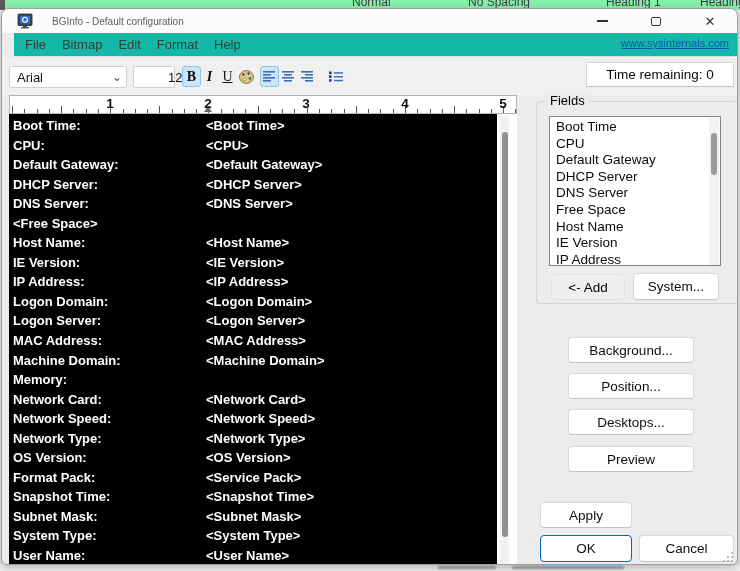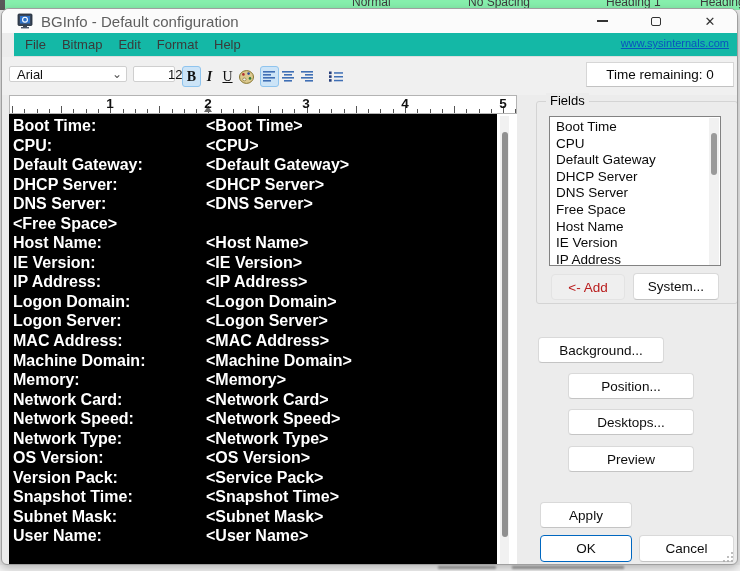--- a/index.html
+++ b/index.html
@@ -25,40 +25,40 @@
 
   
   .window { position:absolute; left:1px; top:8px; width:737px; height:557px;
     background:#ececec; border:1px solid #9f9f9f; border-radius:8px 8px 6px 6px;
     box-shadow:0 3px 8px rgba(0,0,0,.25); overflow:hidden; }
 
   
   .titlebar { position:absolute; left:0; top:0; width:100%; height:24px;
     background:#fbfbfb; display:flex; align-items:center; }
   .titlebar .appicon { margin-left:15px; width:16px; height:16px; flex:0 0 auto; }
-  .titlebar .title { margin-left:8px; font-size:15px; color:#5f5f5f; }
+  .titlebar .title { margin-left:19px; font-size:10px; color:#5f5f5f; }
   .win-controls { margin-left:auto; display:flex; align-items:center; gap:32px;
     padding-right:16px; height:100%; }
   .wc { width:22px; height:20px; display:flex; align-items:center; justify-content:center;
     color:#333; font-size:13px; }
   .glyph-min { width:11px; height:1.4px; background:#333; display:block; }
   .glyph-max { width:10px; height:9px; border:1.3px solid #333; border-radius:2px; display:block; }
 
   
   .menubar { position:absolute; left:12px; top:24px; width:100%; height:24px;
     background:#14b8a6; border-bottom:1px solid #dedede;
     display:flex; align-items:center; padding-left:3px; }
   .menu-item { padding:0 8px; font-size:13px; color:#3a3a3a; }
   .sys-link { margin-left:auto; margin-right:8px; font-size:11px;
     color:var(--link,#0a53be); text-decoration:underline; }
 
   
   .toolbar { position:absolute; left:0; top:48px; width:100%; height:38px;
     background:#f0f0f0; }
-  .combo { position:absolute; height:16px; background:#fff; border:1px solid #cfcfcf;
+  .combo { position:absolute; height:22px; background:#fff; border:1px solid #cfcfcf;
     border-radius:2px; font-size:13px; color:#111; display:flex; align-items:center;
     padding:0 4px 0 7px; }
   .combo .chev { margin-left:auto; font-size:12px; color:#555; line-height:8px; }
   .combo-font { left:7px; top:9px; width:118px; }
   .combo-size { left:131px; top:9px; width:42px;padding-left:34px; }
   .tbtn { position:absolute; top:9px; width:19px; height:21px; border-radius:3px;
     display:flex; align-items:center; justify-content:center;
     font-family:"Liberation Serif", serif; font-size:14px; color:#101010; }
   .tbtn.toggled { background:var(--toggle_bg,#cce4f7); border:1px solid #8fc4ee; }
   .btn-bold { left:180px; font-weight:bold; }
@@ -91,21 +91,21 @@
   .tab-marker { position:absolute; left:194px; bottom:1px; width:0; height:0;
     border-left:4px solid transparent; border-right:4px solid transparent;
     border-bottom:6px solid #6a6a6a; }
 
   
   .editor { position:absolute; left:7px; top:105px; width:508px; height:452px;
     background:#fff; overflow:hidden; }
   .bitmap { position:absolute; left:0; top:0; width:488px; height:452px;
     background:var(--editor_bg,#000); padding:2px 0 0 4px; overflow:hidden; }
   .erow { display:grid; grid-template-columns:193px 1fr; line-height:19.55px;
-    font-size:16px; font-weight:bold; color:var(--editor_text,#fff); white-space:nowrap; }
+    font-size:13px; font-weight:bold; color:var(--editor_text,#fff); white-space:nowrap; }
   .editor-scroll { position:absolute; left:491px; top:2px; width:9px; height:448px;
     background:#f1f1f1; }
   .editor-scroll .thumb { position:absolute; left:1.5px; top:16px; width:6px; height:405px;
     background:#909090; border-radius:3px; }
 
   
   .groupbox { position:absolute; left:534px; top:92px; width:202px; height:203px;
     border:1px solid #d4d4d4; border-radius:3px; }
   .groupbox .gb-label { position:absolute; left:9px; top:-9px; padding:0 4px;
     background:#ececec; font-size:13px; color:#000; }
@@ -116,23 +116,23 @@
   .list-scroll { position:absolute; right:1px; top:1px; width:10px; height:148px;
     background:#f1f1f1; }
   .list-scroll .thumb { position:absolute; left:2px; top:15px; width:6px; height:42px;
     background:#9a9a9a; border-radius:3px; }
 
   
   .btn { position:absolute; background:#fff; border:1px solid #d9d9d9;
     border-bottom-color:#c4c4c4; border-radius:4px; font-size:13.5px; color:#0d0d0d;
     display:flex; align-items:center; justify-content:center; }
   .btn-add { left:14px; top:172px; width:74px; height:26px;
-    background:#efefef; border-color:#e3e3e3; color:#b91c1c; }
+    background:#efefef; border-color:#e3e3e3; color:#000000; }
   .btn-custom { left:96px; top:171px; width:86px; height:27px; }
-  .btn-background { left:536px; top:328px; width:126px; height:26px; }
+  .btn-background { left:566px; top:328px; width:126px; height:26px; }
   .btn-position { left:566px; top:364px; width:126px; height:26px; }
   .btn-desktops { left:566px; top:400px; width:126px; height:26px; }
   .btn-preview { left:566px; top:437px; width:126px; height:26px; }
   .btn-apply { left:538px; top:493px; width:92px; height:26px; }
   .btn-ok { left:538px; top:526px; width:92px; height:27px;
     border:1.5px solid var(--accent,#0067c0); }
   .btn-cancel { left:637px; top:526px; width:95px; height:27px; }
 
   .grip { position:absolute; left:719px; top:541px; width:14px; height:14px; }
 </style>
@@ -321,21 +321,20 @@
             <span>&lt;MAC Address&gt;</span>
           </div>
 
           <div class="erow">
             <span>Machine Domain:</span>
             <span>&lt;Machine Domain&gt;</span>
           </div>
 
           <div class="erow">
             <span>Memory:</span>
-            <span>&lt;Memory&gt;</span>
           </div>
 
           <div class="erow">
             <span>Network Card:</span>
             <span>&lt;Network Card&gt;</span>
           </div>
 
           <div class="erow">
             <span>Network Speed:</span>
             <span>&lt;Network Speed&gt;</span>
@@ -345,34 +344,38 @@
             <span>Network Type:</span>
             <span>&lt;Network Type&gt;</span>
           </div>
 
           <div class="erow">
             <span>OS Version:</span>
             <span>&lt;OS Version&gt;</span>
           </div>
 
           <div class="erow">
-            <span>Version Pack:</span>
+            <span>Format Pack:</span>
             <span>&lt;Service Pack&gt;</span>
           </div>
 
           <div class="erow">
             <span>Snapshot Time:</span>
             <span>&lt;Snapshot Time&gt;</span>
           </div>
 
           <div class="erow">
             <span>Subnet Mask:</span>
             <span>&lt;Subnet Mask&gt;</span>
           </div>
 
+          <div class="erow">
+            <span>System Type:</span>
+            <span>&lt;System Type&gt;</span>
+          </div>
 
           <div class="erow">
             <span>User Name:</span>
             <span>&lt;User Name&gt;</span>
           </div>
         </div>
       <div class="editor-scroll">
         <div class="thumb"></div>
       </div>
     </div>

